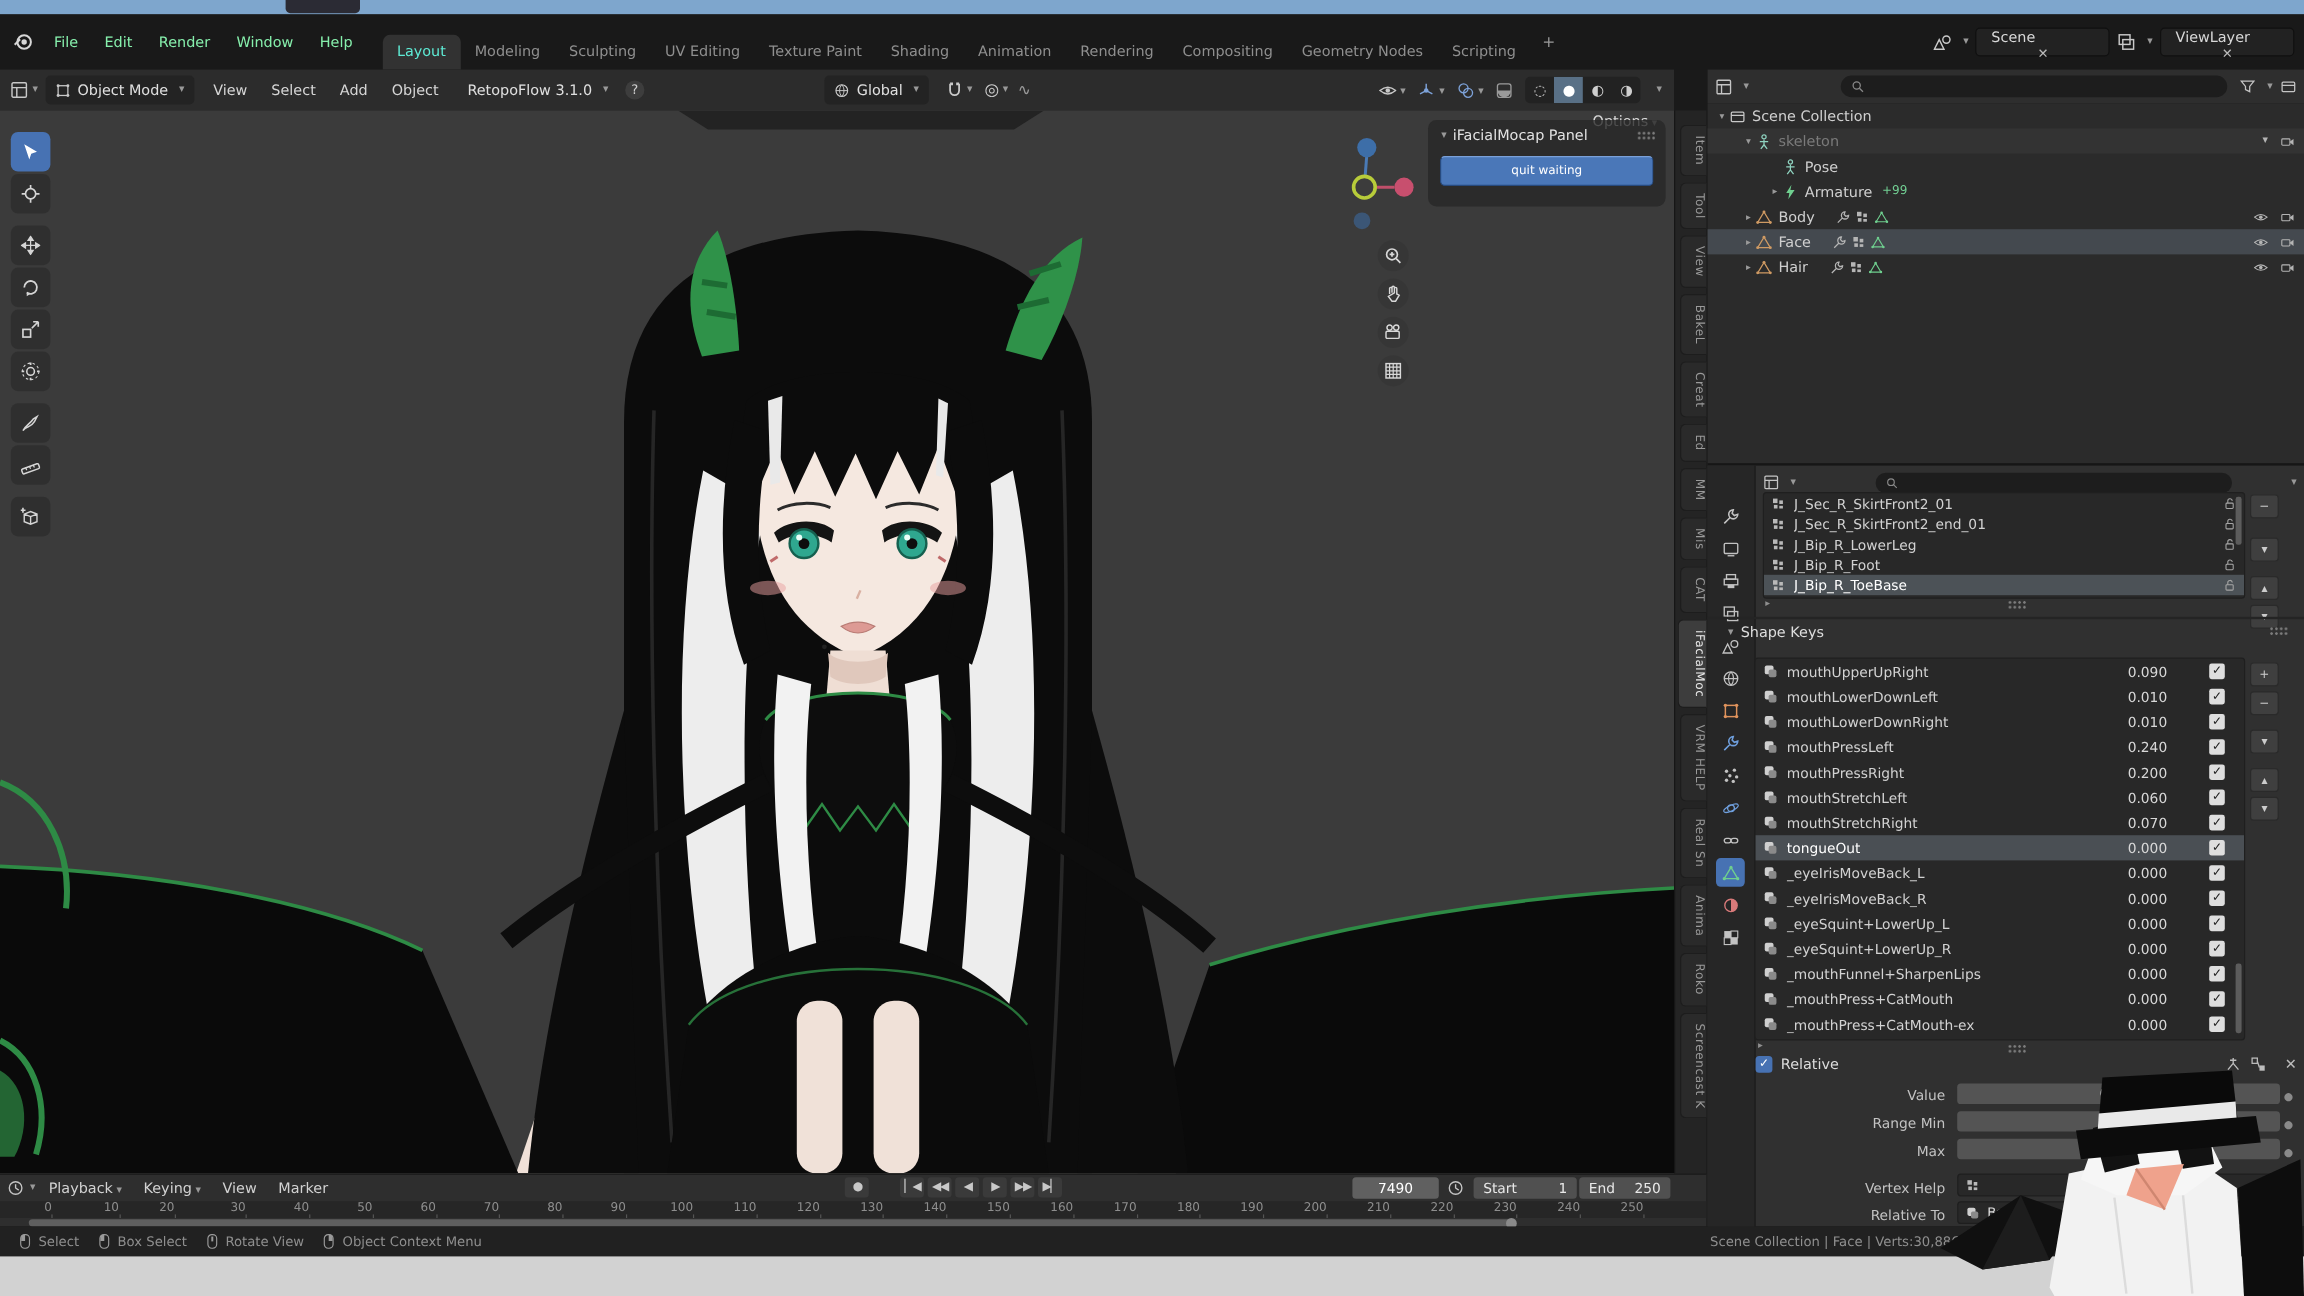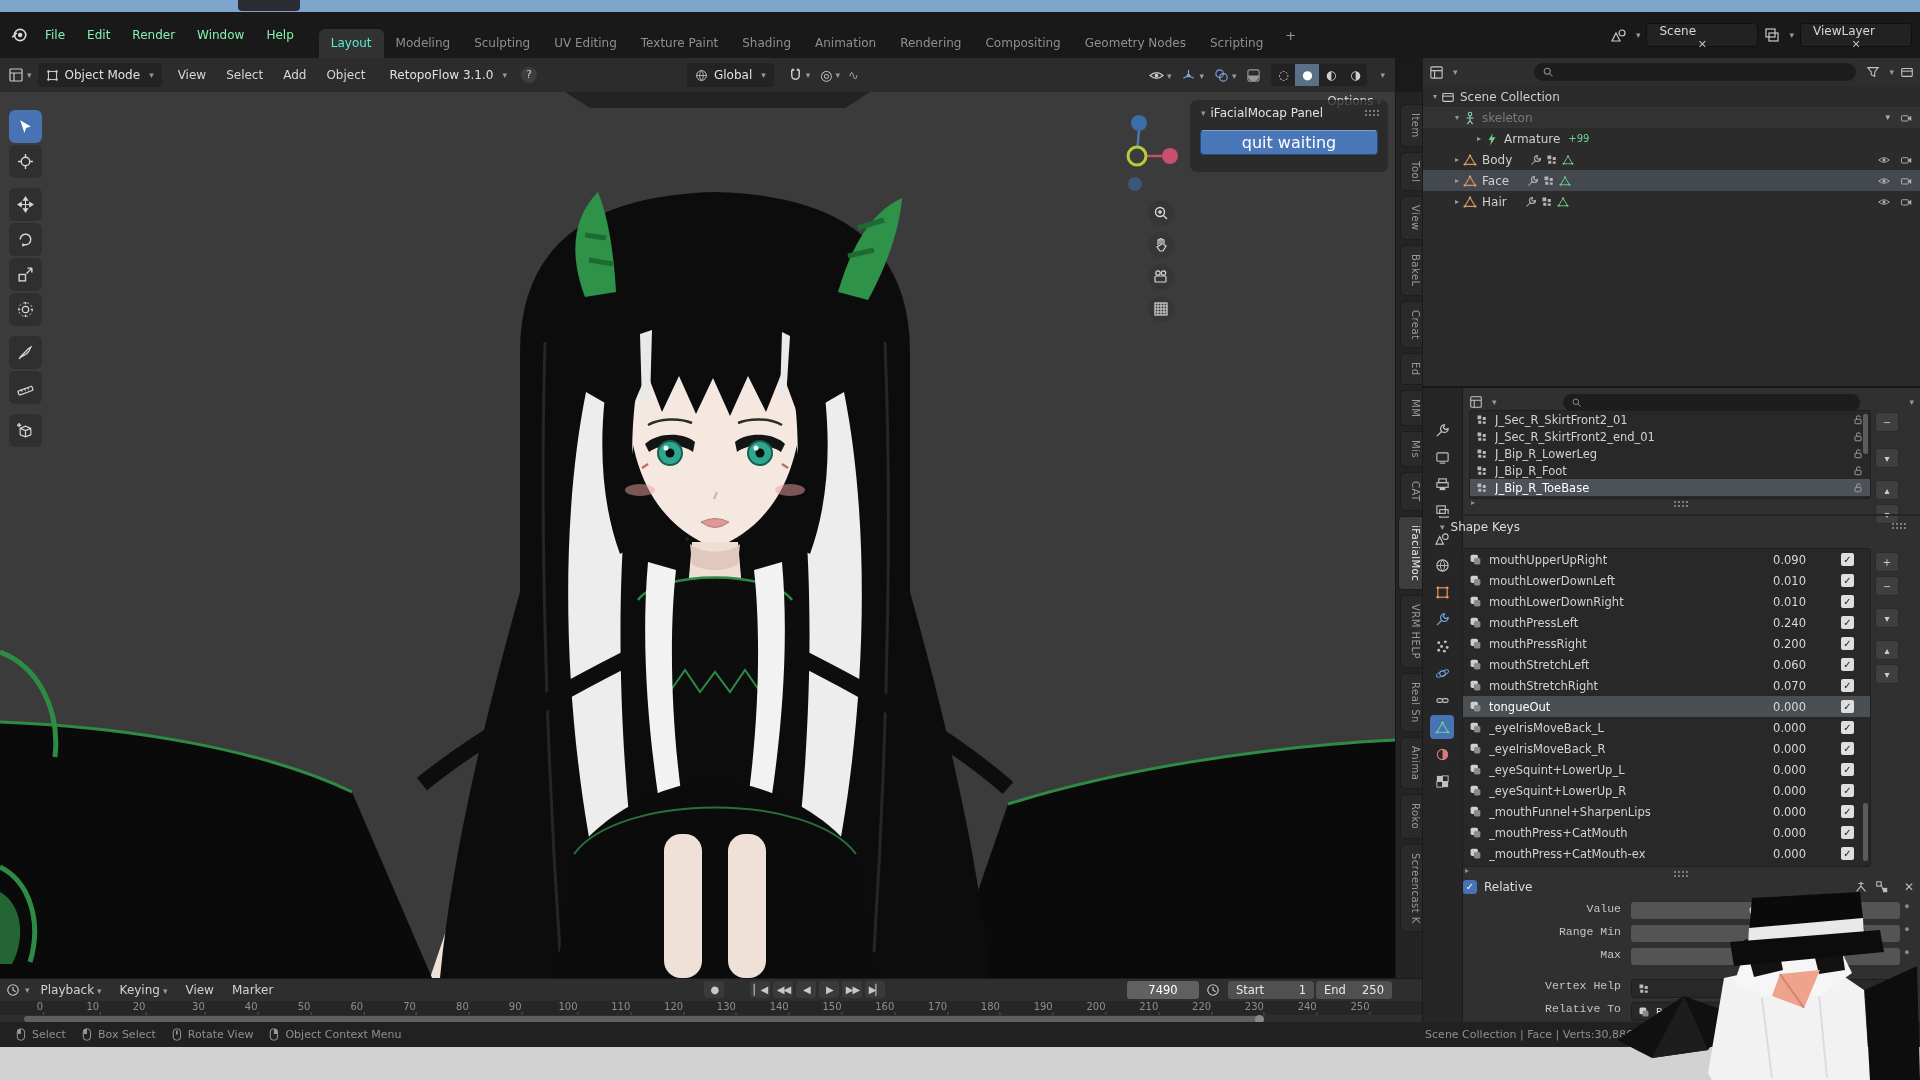--- a/index.html
+++ b/index.html
@@ -38,21 +38,21 @@
   #viewport{left:0;top:92px;width:1395px;height:886px;background:var(--vpbg,#3b3b3b);overflow:hidden;}
   #vp-overlay{left:85px;top:26px;font-size:12px;color:#dedede;line-height:20px;text-shadow:0 1px 2px rgba(0,0,0,.5);}
   #options-lbl{right:14px;top:2px;font-size:12px;color:#d8d8d8;}
   
   .tool-col{left:9px;top:18px;display:flex;flex-direction:column;gap:2px;}
   .tool-btn{width:33px;height:33px;background:#2d2d2dcc;border-radius:6px;display:flex;align-items:center;justify-content:center;color:#d5d5d5;}
   .tool-btn.active{background:var(--accent,#4772b3);color:#fff;}
   
   #mocap{left:1190px;top:8px;width:198px;height:72px;background:rgba(38,38,38,.78);border-radius:7px;}
   #mocap-head{display:flex;align-items:center;padding:6px 8px 4px;color:#e2e2e2;font-size:12px;gap:5px;}
-  #mocap-btn{margin:6px 10px 0;height:23px;background:var(--btnblue,#4a77b8);border:1px solid #274a7e;border-top-color:#7aa0d8;border-radius:4px;color:#fff;font-size:16px;display:flex;align-items:center;justify-content:center;}
+  #mocap-btn{margin:6px 10px 0;height:23px;background:var(--btnblue,#4a77b8);border:1px solid #274a7e;border-top-color:#7aa0d8;border-radius:4px;color:#fff;font-size:10px;display:flex;align-items:center;justify-content:center;}
   
   #navicons{left:1148px;top:108px;display:flex;flex-direction:column;gap:6px;align-items:center;}
   .nav-btn{width:26px;height:26px;border-radius:50%;display:flex;align-items:center;justify-content:center;color:#d8d8d8;background:rgba(0,0,0,.08);}
   
   #ntabs{left:1395px;top:92px;width:27px;height:886px;background:#242424;border-left:1px solid #161616;display:flex;flex-direction:column;gap:5px;padding-top:12px;box-sizing:border-box;}
   .sb-tab{writing-mode:vertical-rl;font-size:10px;color:#9a9a9a;background:#2a2a2a;border:1px solid #1d1d1d;border-right:none;border-radius:5px 0 0 5px;padding:8px 1px;margin-left:4px;letter-spacing:.5px;}
   .sb-tab.active{background:#3d3d3d;color:#ececec;margin-left:2px;}
   
   #outliner-head{left:1423px;top:58px;width:497px;height:28px;background:#2e2e2e;display:flex;align-items:center;gap:6px;padding:0 6px;box-sizing:border-box;}
   .search-box{flex:1;display:flex;align-items:center;height:18px;background:#1d1d1d;border-radius:9px;margin:0 4px 0 70px;padding:0 8px;gap:5px;}
@@ -78,21 +78,21 @@
   .sk-row{height:21px;}
   .vg-row.sel{background:#4c5257;color:#fff;}
   .sk-row.sel{background:#4a4f54;color:#fff;}
   .lname{margin-left:7px;white-space:nowrap;overflow:hidden;}
   .lk{position:absolute;right:6px;color:#a5a5a5;}
   .skval{position:absolute;right:64px;color:#d8d8d8;}
   .skchk{position:absolute;right:16px;width:13px;height:13px;background:#dedede;border-radius:2px;color:#222;font-size:10px;line-height:13px;text-align:center;font-weight:bold;}
   .side-btns{position:absolute;display:flex;flex-direction:column;gap:4px;}
   .sq-btn{width:22px;height:18px;background:#3f3f3f;border:1px solid #2a2a2a;border-radius:3px;color:#ccc;font-size:10px;display:flex;align-items:center;justify-content:center;}
   .panel-head{display:flex;align-items:center;gap:6px;font-size:12px;color:#dedede;}
-  .fld-row{position:absolute;left:46px;right:6px;height:18px;display:flex;align-items:flex-start;font-family:Liberation Mono, monospace;}
+  .fld-row{position:absolute;left:46px;right:6px;height:18px;display:flex;align-items:flex-end;}
   .fld-label{width:152px;text-align:right;font-size:11.5px;color:#c3c3c3;padding-right:10px;flex:none;}
   .fld-slider{flex:1;height:17px;background:#545454;border-radius:3px;position:relative;color:#f2f2f2;font-size:11px;display:flex;align-items:center;justify-content:center;}
   .fld-drop{flex:1;height:17px;background:#282828;border:1px solid #1e1e1e;border-radius:3px;color:#ddd;font-size:11px;display:flex;align-items:center;padding:0 6px;gap:6px;}
   .fld-dot{width:14px;text-align:center;color:#8a8a8a;font-size:9px;flex:none;}
   .chk-blue{width:14px;height:14px;background:var(--accent,#4772b3);border-radius:3px;color:#fff;font-size:10px;line-height:14px;text-align:center;}
   .scrollthumb{position:absolute;width:5px;background:#5c5c5c;border-radius:2px;}
   
   #timeline{left:0;top:978px;width:1422px;height:44px;background:#2e2e2e;border-top:1px solid #1a1a1a;box-sizing:border-box;}
   #tl-head{display:flex;align-items:center;height:21px;font-size:12px;color:#d2d2d2;padding-left:6px;gap:2px;}
   #tl-head .th-menu{padding:0 9px;}
@@ -656,20 +656,30 @@
         </svg>
     <span class="out-label">skeleton</span>
     <span class="out-badge"></span>
     <span class="out-minis"></span>
     <span class="out-right">
           <span style="font-size: 9px;">▾</span>
           <svg width="12" height="12" class="ic" style="color: rgb(181, 181, 181);">
             <use href="#i-cam"></use>
           </svg>
         </span>
+  </div>
+      <div class="out-row" style="padding-left: 50px;">
+    <span class="out-exp"></span>
+    <svg class="ic oi" width="14" height="14" style="color: rgb(143, 211, 192);">
+          <use href="#i-person"></use>
+        </svg>
+    <span class="out-label">Pose</span>
+    <span class="out-badge"></span>
+    <span class="out-minis"></span>
+    <span class="out-right"></span>
   </div>
       <div class="out-row" style="padding-left: 50px;">
     <span class="out-exp">▸</span>
     <svg class="ic oi" width="14" height="14" style="color: rgb(111, 207, 143);">
           <use href="#i-action"></use>
         </svg>
     <span class="out-label">Armature</span>
     <span class="out-badge">+99</span>
     <span class="out-minis"></span>
     <span class="out-right"></span>

